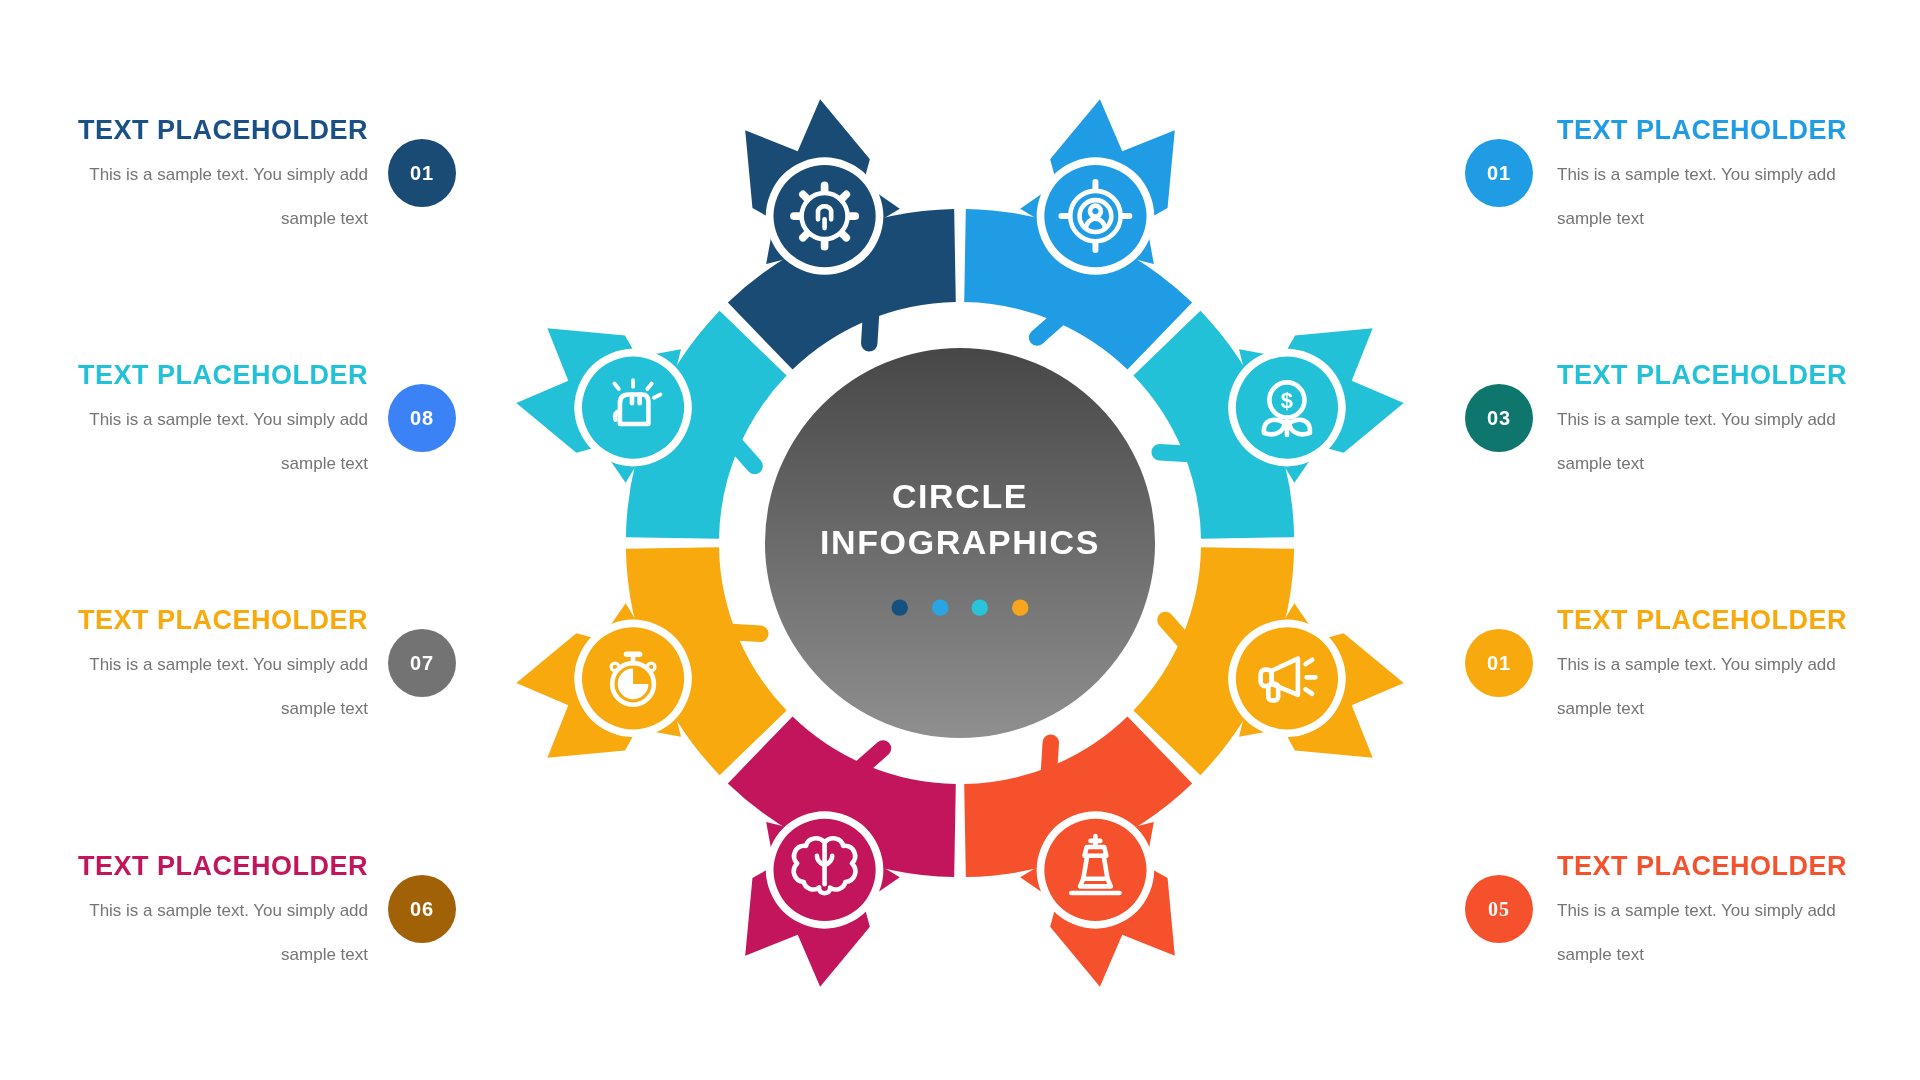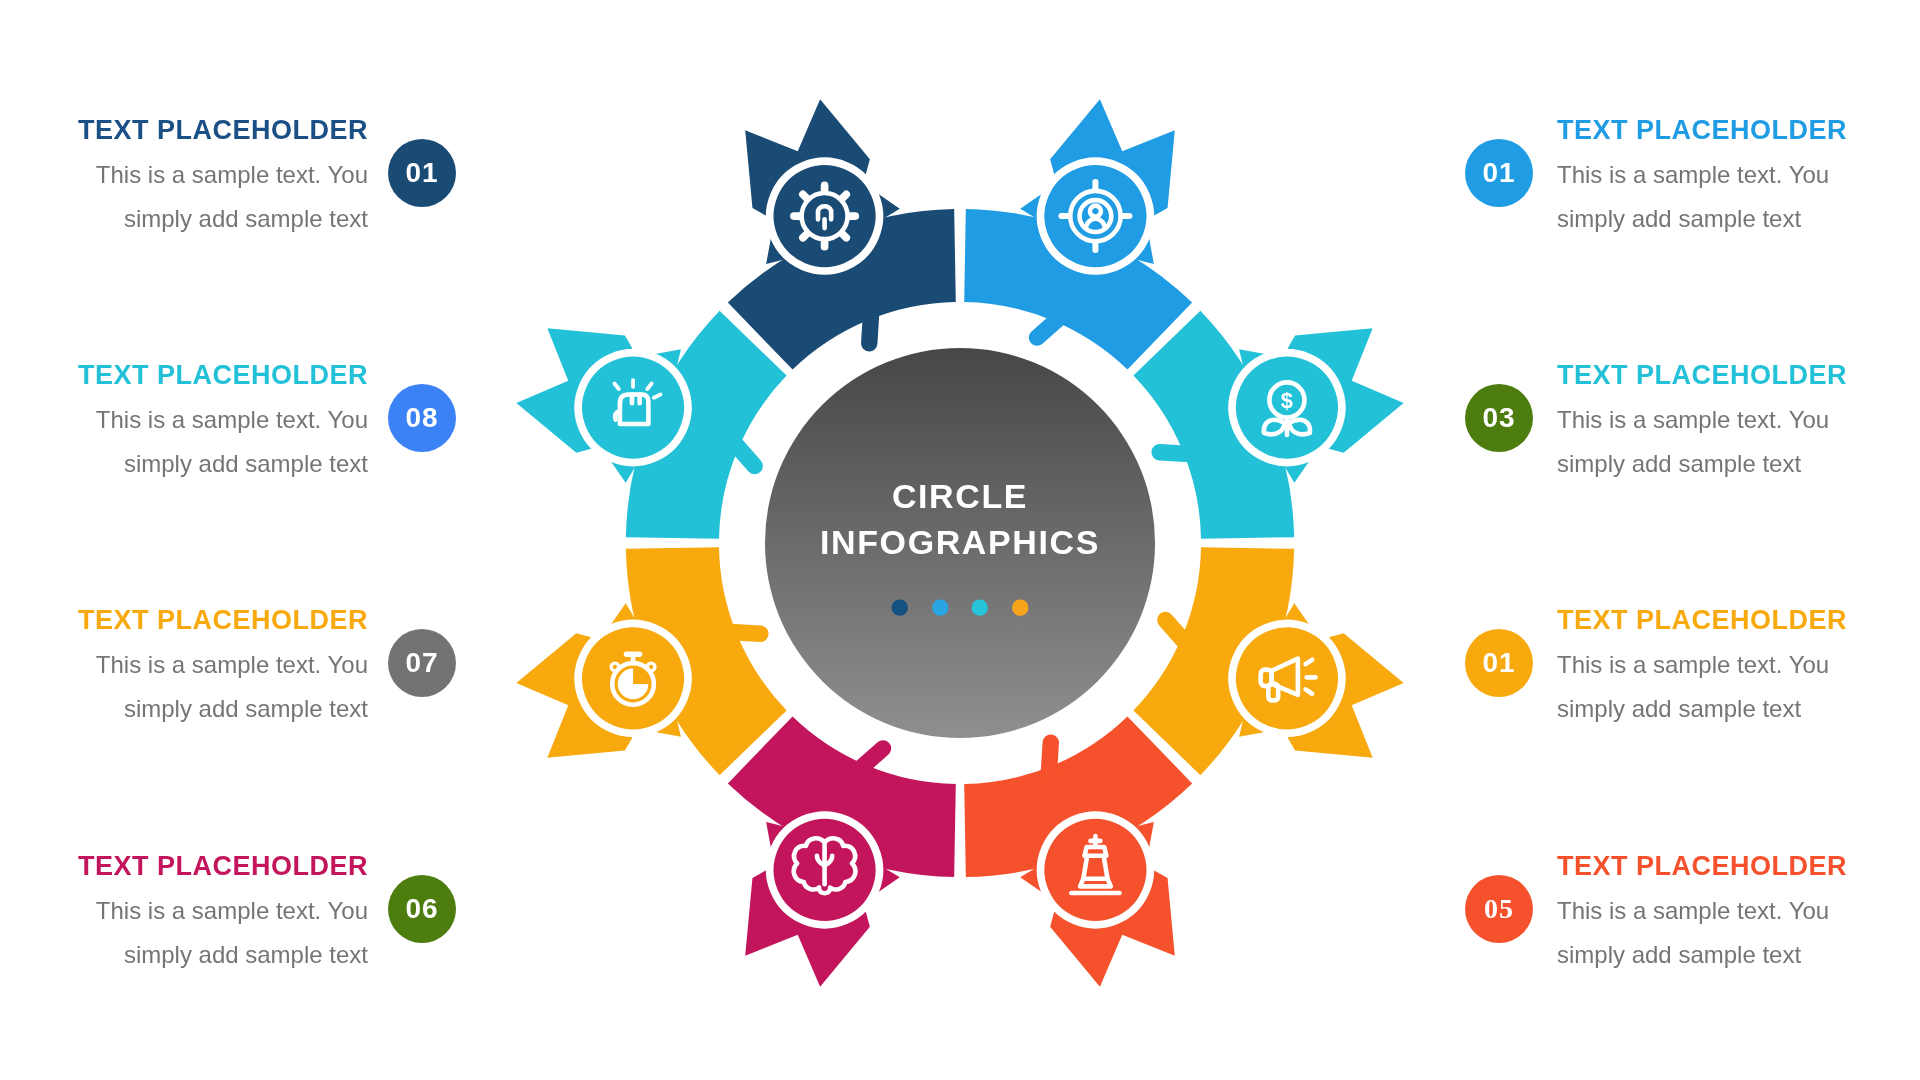--- a/index.html
+++ b/index.html
@@ -5,30 +5,30 @@
   html,body{margin:0;padding:0;background:#ffffff;}
   .canvas{
     position:relative;width:1920px;height:1080px;background:#ffffff;overflow:hidden;
     font-family:"Liberation Sans", sans-serif;
   }
   .item{position:absolute;width:392px;}
   .item .txt h3{
     margin:0;font-size:27px;font-weight:bold;letter-spacing:.5px;line-height:34px;
   }
   .item .txt p{
-    margin:6px 0 0 0;font-size:24px;color:#757575;line-height:44px;
+    margin:6px 0 0 0;font-size:17px;color:#757575;line-height:44px;
   }
   .item.left{text-align:right;}
   .item.left .txt{margin-right:88px;}
   .item.left .badge{position:absolute;right:0;top:26px;}
   .item.right{text-align:left;width:420px;}
   .item.right .txt{margin-left:92px;}
   .item.right .badge{position:absolute;left:0;top:26px;}
   .badge{
-    width:68px;height:68px;border-radius:50%;color:#fff;font-weight:bold;font-size:28px;
+    width:68px;height:68px;border-radius:50%;color:#fff;font-weight:bold;font-size:20px;
     display:flex;align-items:center;justify-content:center;letter-spacing:1px;
   }
   .ring-svg{position:absolute;left:456px;top:39px;width:1008px;height:1008px;}
   .ring-svg text.center-title{
     font-family:"Liberation Sans", sans-serif;font-weight:bold;font-size:31px;
     letter-spacing:1.5px;fill:#ffffff;
   }
   svg .icon{fill:none;stroke:#ffffff;stroke-width:4.2;stroke-linecap:round;stroke-linejoin:round;}
 </style>
 </head>
@@ -58,37 +58,37 @@
       <p>This is a sample text. You simply add sample text</p>
     </div>
     <div class="badge" style="background-color: #737373;">07</div>
   </div>
 
   <div class="item left" style="left:64px;top:849px;">
     <div class="txt">
       <h3 style="color: rgb(194, 21, 91);">TEXT PLACEHOLDER</h3>
       <p>This is a sample text. You simply add sample text</p>
     </div>
-    <div class="badge" style="background-color: #4d7c0f;">06</div>
+    <div class="badge" style="background-color: #a16207;">06</div>
   </div>
 
   <div class="item right" style="left:1465px;top:113px;">
     <div class="txt">
       <h3 style="color: rgb(31, 156, 228);">TEXT PLACEHOLDER</h3>
       <p>This is a sample text. You simply add sample text</p>
     </div>
     <div class="badge" style="background-color: rgb(31, 156, 228);">01</div>
   </div>
 
   <div class="item right" style="left:1465px;top:358px;">
     <div class="txt">
       <h3 style="color: rgb(35, 193, 216);">TEXT PLACEHOLDER</h3>
       <p>This is a sample text. You simply add sample text</p>
     </div>
-    <div class="badge" style="background-color: #4d7c0f;">03</div>
+    <div class="badge" style="background-color: #0f766e;">03</div>
   </div>
 
   <div class="item right" style="left:1465px;top:603px;">
     <div class="txt">
       <h3 style="color: rgb(247, 169, 14);">TEXT PLACEHOLDER</h3>
       <p>This is a sample text. You simply add sample text</p>
     </div>
     <div class="badge" style="background-color: rgb(247, 169, 14);">01</div>
   </div>
 

